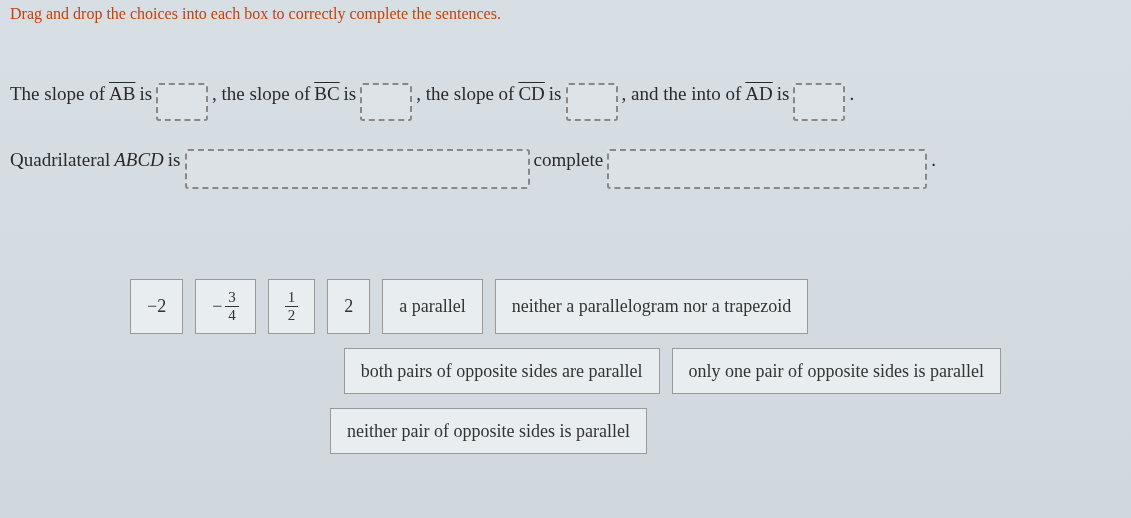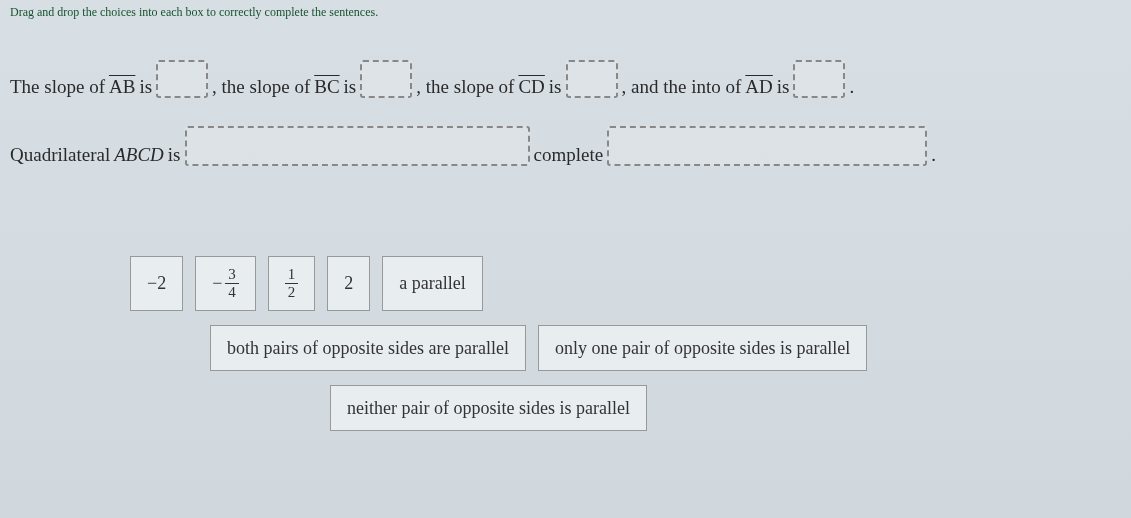--- a/index.html
+++ b/index.html
@@ -10,27 +10,27 @@
     body {
       font-family: Georgia, 'Times New Roman', serif;
       background: linear-gradient(to bottom, #d8dfe4 0%, #d0d8de 100%);
       width: 1131px;
       height: 518px;
       padding: 5px 10px;
       color: #2a2a2a;
       font-size: 19px;
     }
     .instructions {
-      font-size: 12px;
-      margin-bottom: 40px;
-      color: #14532d;
+      font-size: 16px;
+      margin-bottom: 60px;
+      color: #c2410c;
     }
     .sentence-row {
       display: flex;
-      align-items: flex-end;
+      align-items: flex-start;
       flex-wrap: wrap;
       margin-bottom: 28px;
       gap: 4px;
     }
     .text-segment {
       white-space: nowrap;
     }
     .overline {
       text-decoration: overline;
     }
@@ -60,21 +60,21 @@
       margin-top: 90px;
       padding-left: 120px;
     }
     .choices-row {
       display: flex;
       gap: 12px;
       margin-bottom: 14px;
       align-items: stretch;
     }
     .choices-row.center {
-      justify-content: flex-start;
+      justify-content: flex-end;
       padding-left: 80px;
       padding-right: 120px;
     }
     .choices-row.center2 {
       padding-left: 200px;
       padding-right: 200px;
     }
     .choice {
       border: 1px solid #999;
       background: #e8edf0;
@@ -157,20 +157,21 @@
       </span>
     </div>
     <div class="choice">
       <span class="frac">
         <span class="num">1</span>
         <span class="den">2</span>
       </span>
     </div>
     <div class="choice">2</div>
     <div class="choice">a parallel</div>
+    <div class="choice">neither a parallelogram nor a trapezoid</div>
   </div>
   <div class="choices-row center">
     <div class="choice">both pairs of opposite sides are parallel</div>
     <div class="choice">only one pair of opposite sides is parallel</div>
   </div>
   <div class="choices-row center2">
     <div class="choice">neither pair of opposite sides is parallel</div>
   </div>
 </div>
 

